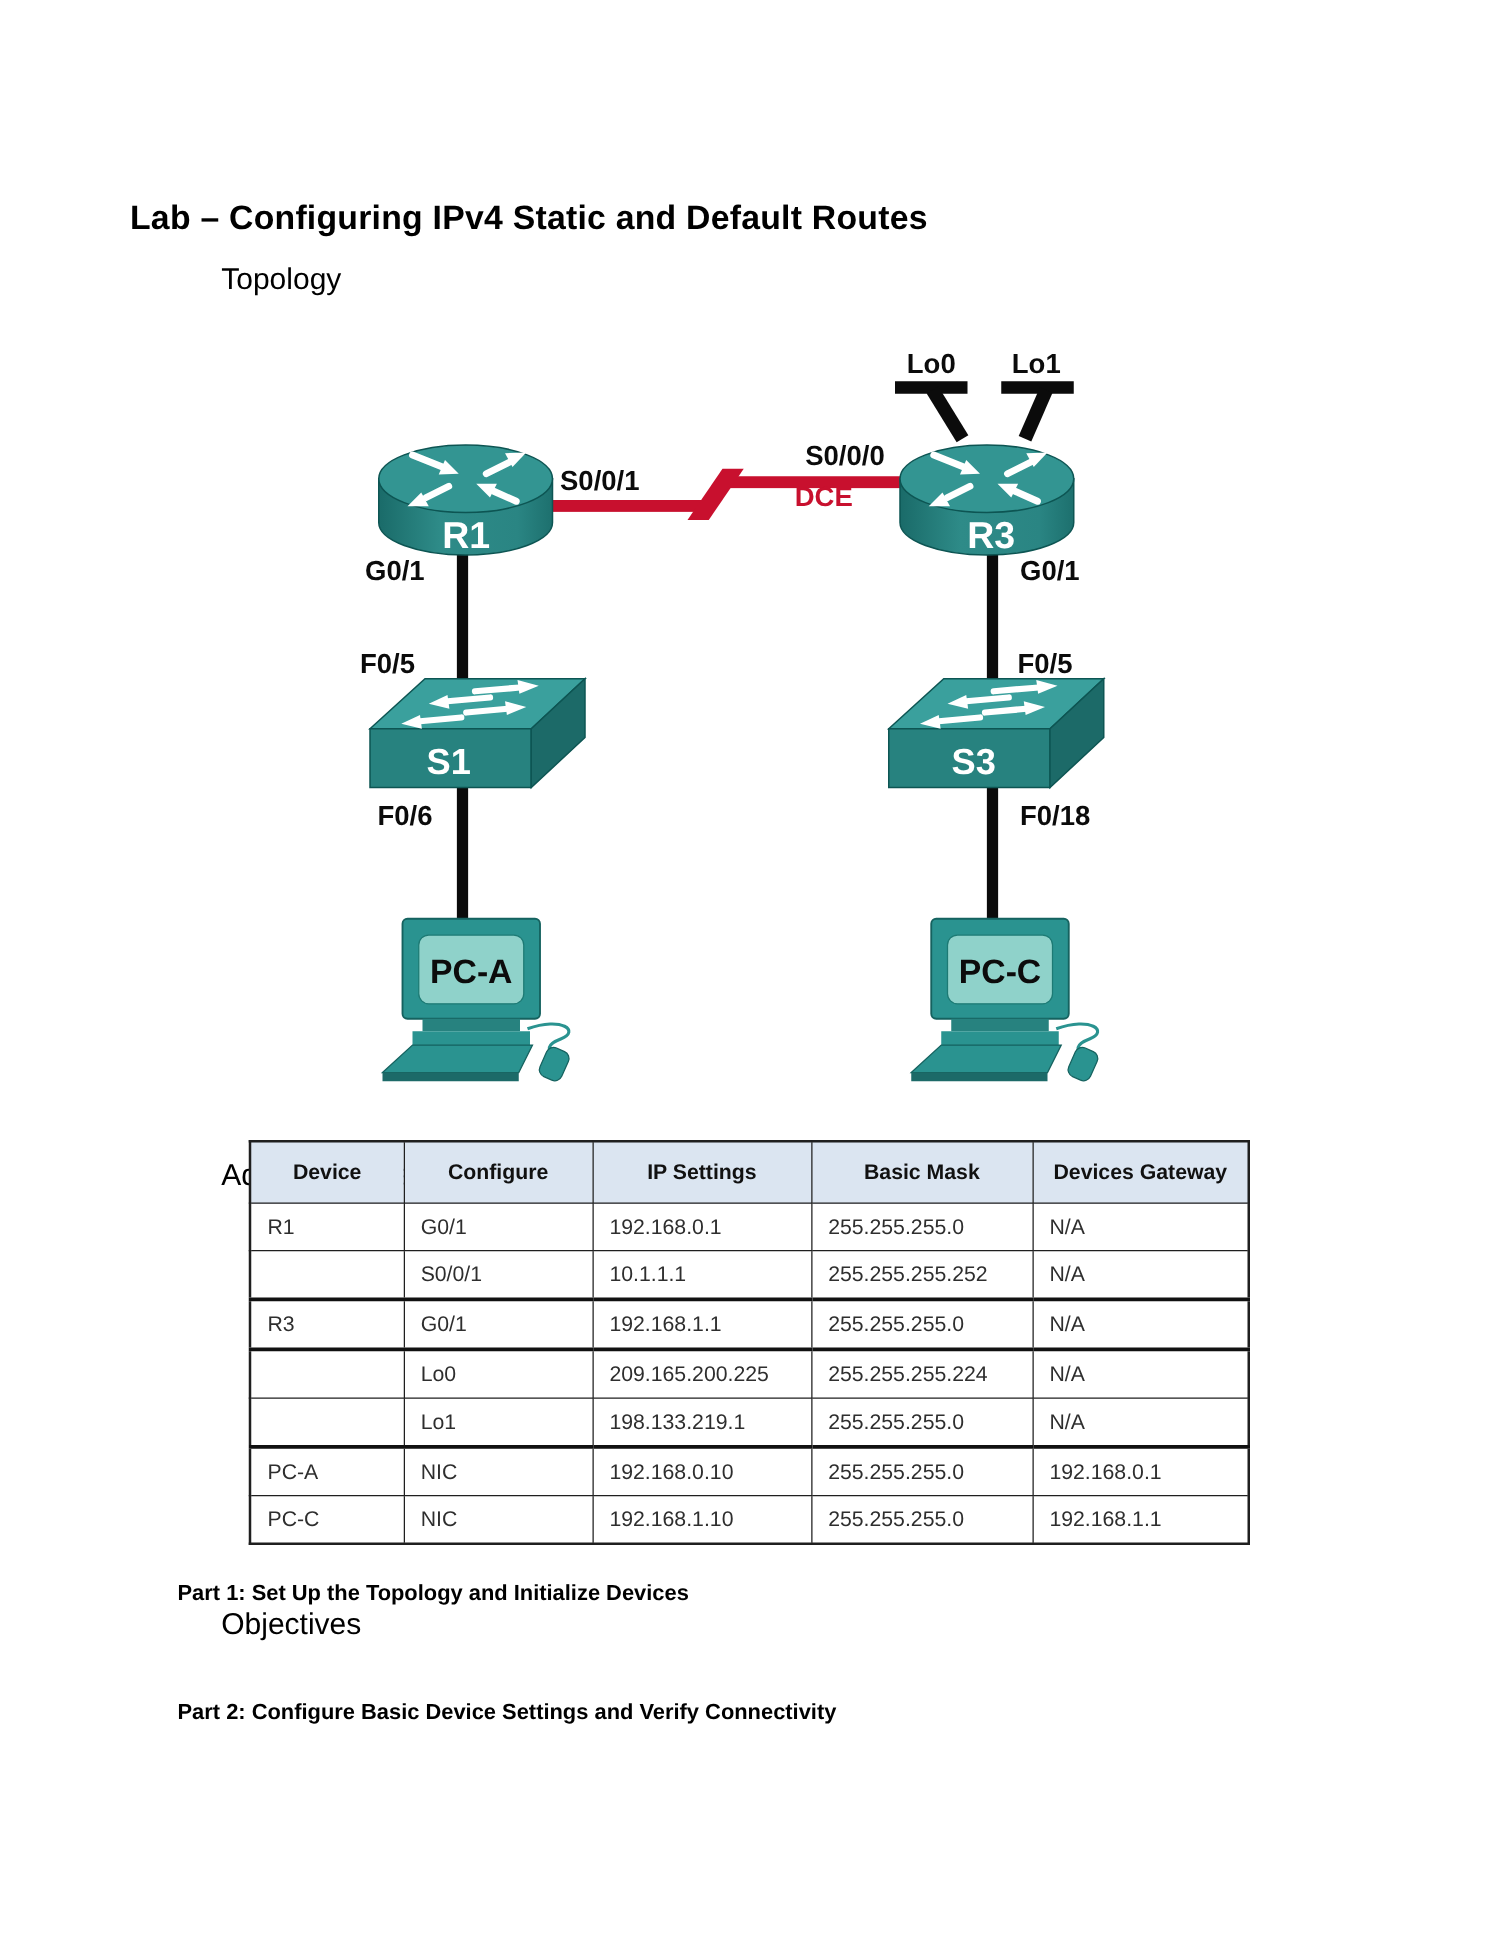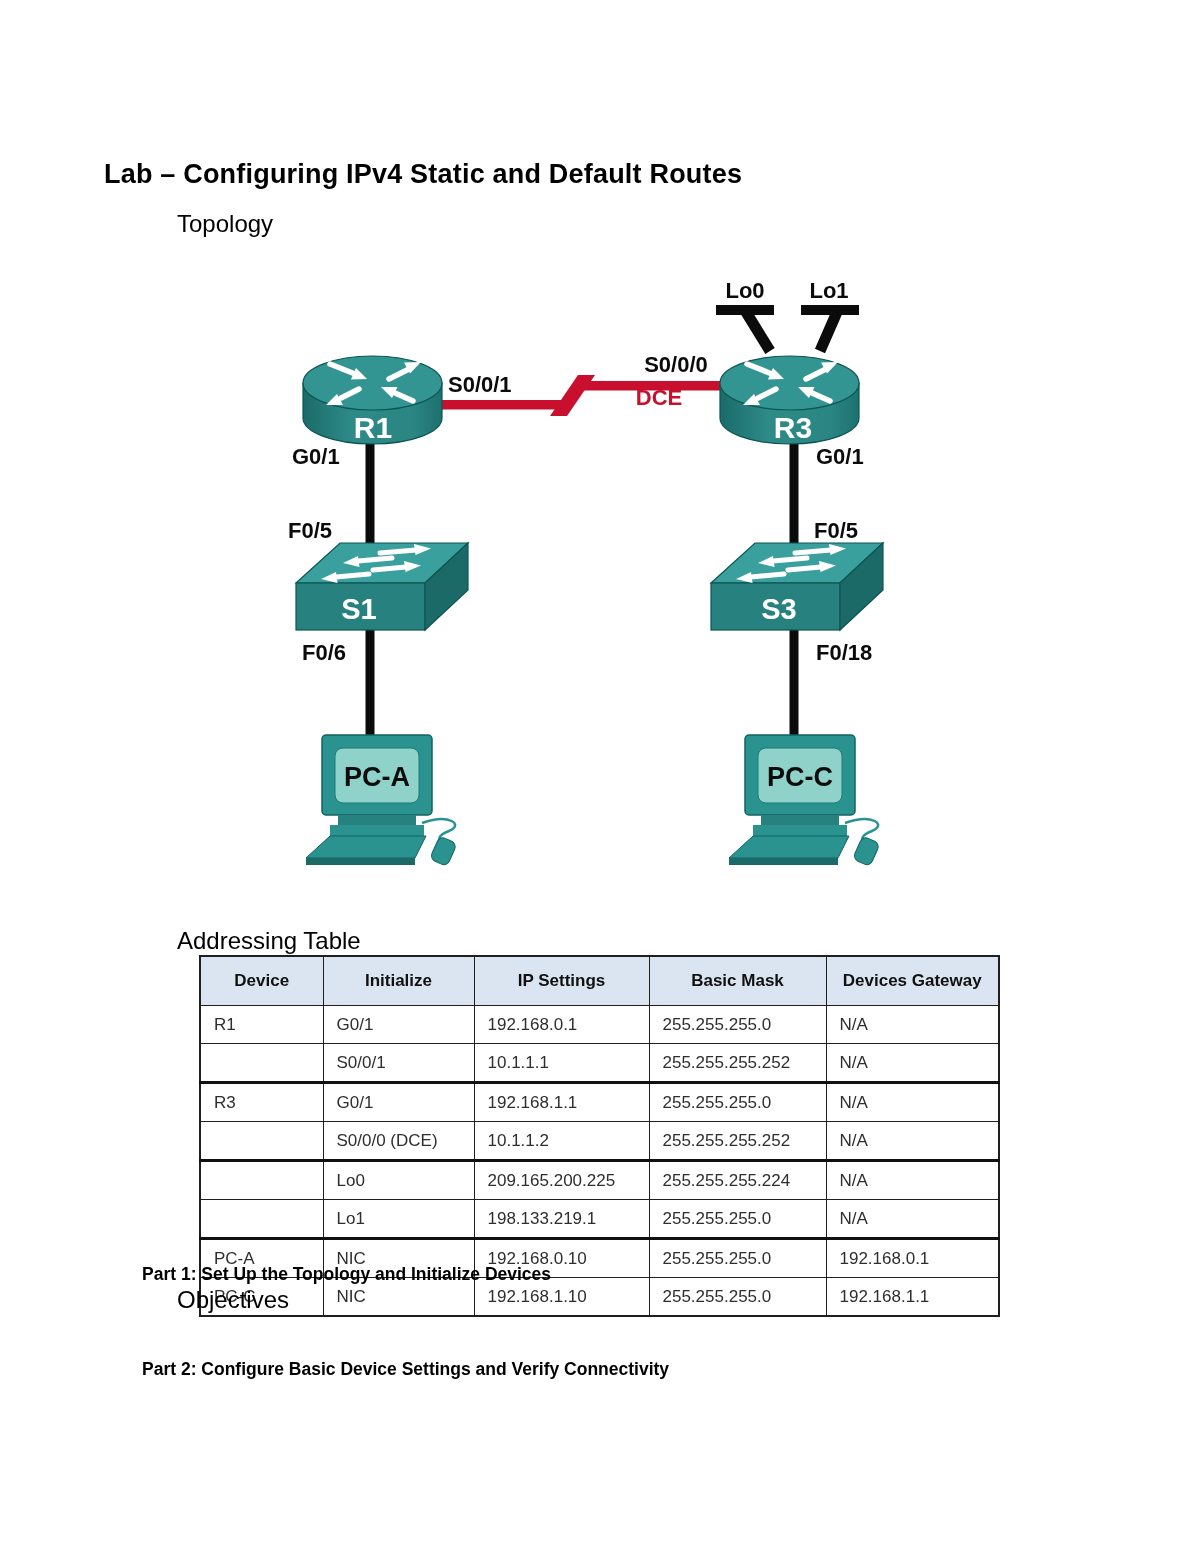--- a/index.html
+++ b/index.html
@@ -20,21 +20,21 @@
   table.addr{
     position:absolute;left:199px;top:912px;border-collapse:collapse;
     table-layout:fixed;font-size:17px;color:#2e2e2e;
   }
   table.addr th,table.addr td{border:1px solid #1f1f1f;}
   table.addr th{
     height:48px;background:#dbe5f1;font-size:17px;font-weight:bold;color:#111;
     text-align:center;vertical-align:middle;padding:0 4px;
   }
   table.addr td{height:37px;vertical-align:middle;padding:0 4px 0 13px;}
-  table.addr{border:2px solid #1f1f1f;margin-top:43px;}
+  table.addr{border:2px solid #1f1f1f;}
   tr.thick-top td{border-top:3px solid #111;}
   .c-device{width:123px;} .c-iface{width:151px;} .c-ip{width:175px;}
   .c-mask{width:177px;} .c-gw{width:173px;}
   svg text{font-family:"Liberation Sans", sans-serif;}
 </style>
 </head>
 <body>
 
 <div class="abs doc-title">Lab – Configuring IPv4 Static and Default Routes</div>
 <div class="abs sec-head h-topology">Topology</div>
@@ -192,21 +192,21 @@
   <colgroup>
     <col class="c-device">
       <col class="c-iface">
       <col class="c-ip">
       <col class="c-mask">
       <col class="c-gw">
   </colgroup>
   <thead>
     <tr>
       <th>Device</th>
-      <th>Initialize</th>
+      <th>Configure</th>
       <th>IP Settings</th>
       <th>Basic Mask</th>
       <th>Devices Gateway</th>
     </tr>
   </thead>
   <tbody>
     <tr>
       <td>R1</td>
       <td>G0/1</td>
       <td>192.168.0.1</td>
@@ -218,27 +218,20 @@
       <td>S0/0/1</td>
       <td>10.1.1.1</td>
       <td>255.255.255.252</td>
       <td>N/A</td>
     </tr>
     <tr class="thick-top">
       <td>R3</td>
       <td>G0/1</td>
       <td>192.168.1.1</td>
       <td>255.255.255.0</td>
-      <td>N/A</td>
-    </tr>
-    <tr>
-      <td></td>
-      <td>S0/0/0 (DCE)</td>
-      <td>10.1.1.2</td>
-      <td>255.255.255.252</td>
       <td>N/A</td>
     </tr>
     <tr class="thick-top">
       <td></td>
       <td>Lo0</td>
       <td>209.165.200.225</td>
       <td>255.255.255.224</td>
       <td>N/A</td>
     </tr>
     <tr>

